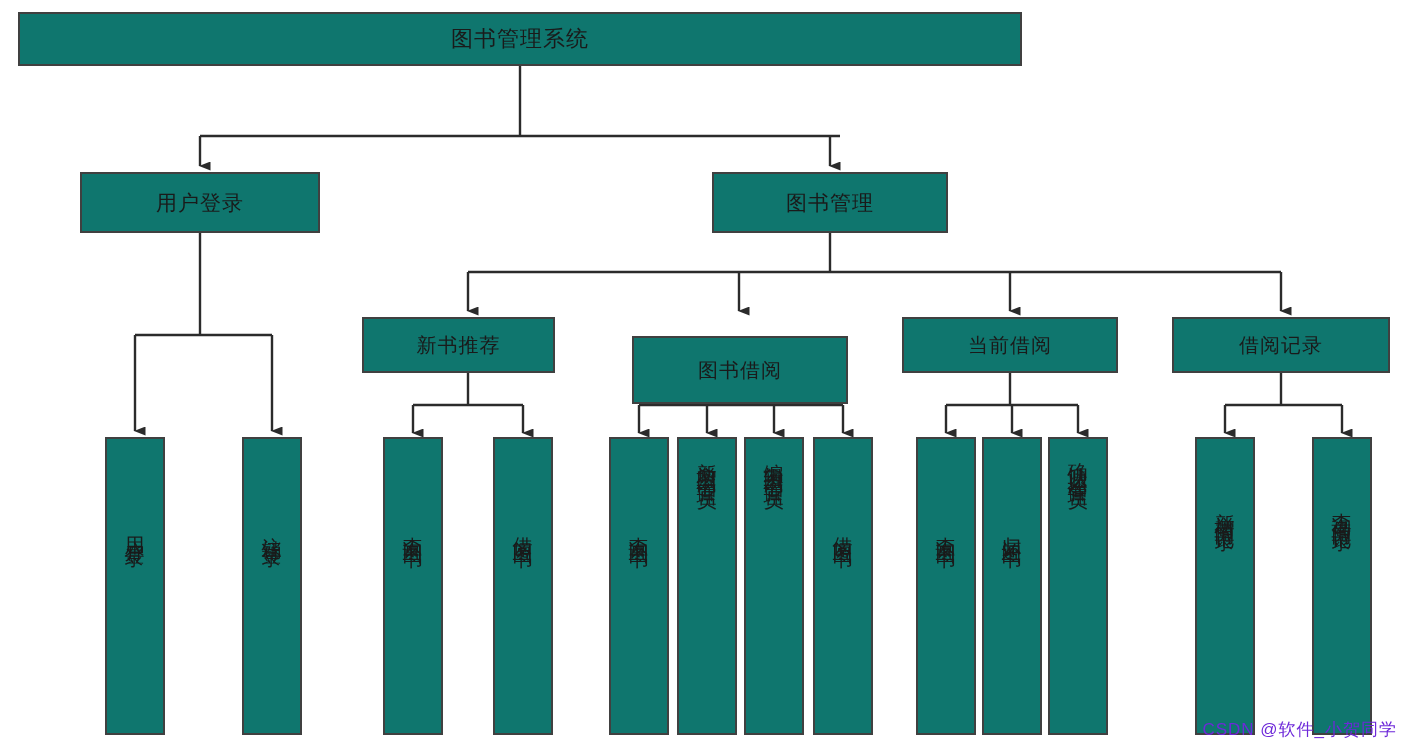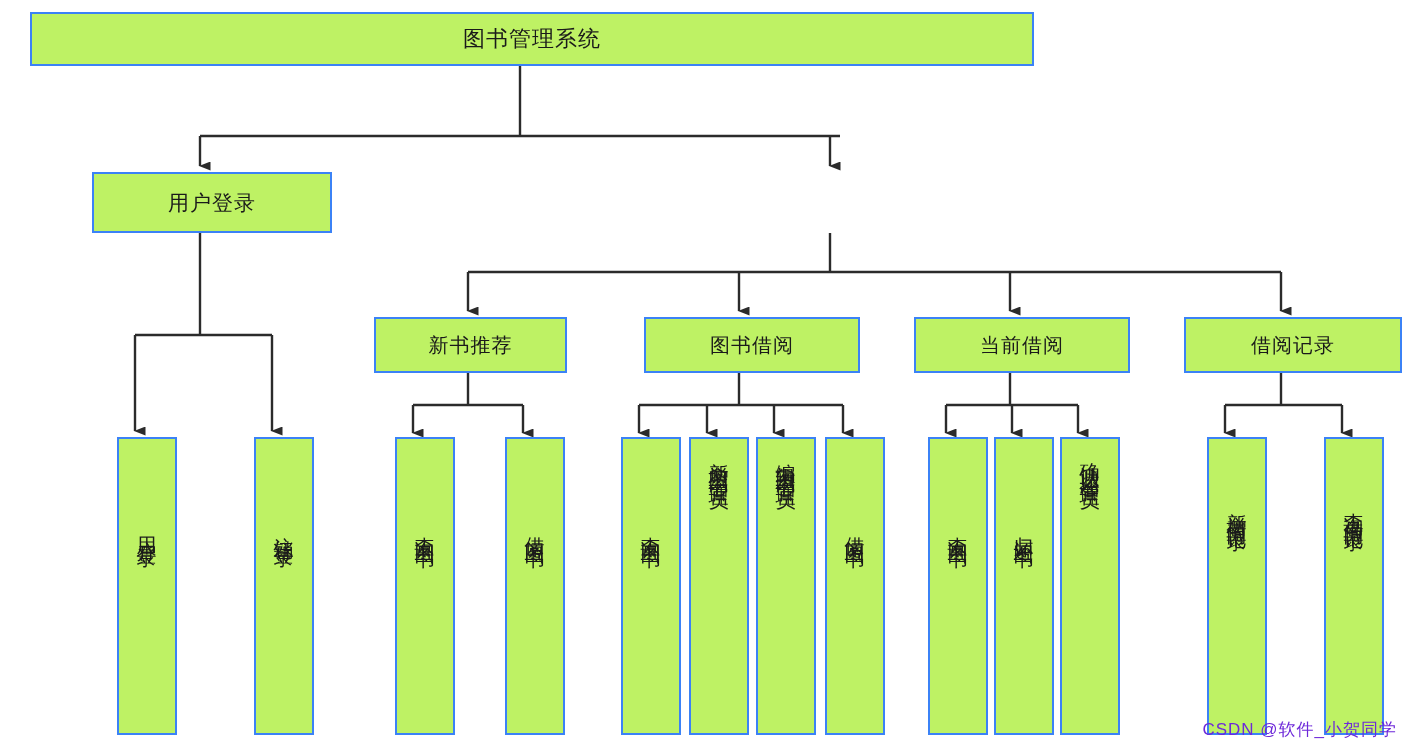--- a/index.html
+++ b/index.html
@@ -8,27 +8,26 @@
     background:#ffffff;
     font-family:"Liberation Sans","DejaVu Sans",sans-serif;
     overflow:hidden;
   }
   #stage{position:relative;width:1405px;height:747px;}
   svg.edges{position:absolute;left:0;top:0;width:1405px;height:747px;pointer-events:none;}
 
   .node{
     position:absolute;
     box-sizing:border-box;
-    background:#bef264;
-    border:2px solid #3b82f6;
+    background:#0f766e;
+    border:2px solid #404040;
     display:flex;
     align-items:center;
     justify-content:center;
     color:#1a1a1a;
-    margin-left:12px;
   }
   .node .lbl{
     font-size:21px;
     letter-spacing:1px;
     line-height:1.1;
     white-space:nowrap;
   }
   .node.root .lbl{font-size:22px;}
   .node.lvl2 .lbl{font-size:21px;}
   .node.lvl3 .lbl{font-size:20px;}
@@ -120,25 +119,28 @@
     </g>
   </svg>
 
   <div class="node root" style="left:18px;top:12px;width:1004px;height:54px;">
     <span class="lbl">图书管理系统</span>
   </div>
 
   <div class="node lvl2" style="left:80px;top:172px;width:240px;height:61px;">
     <span class="lbl">用户登录</span>
   </div>
+  <div class="node lvl2" style="left:712px;top:172px;width:236px;height:61px;">
+    <span class="lbl">图书管理</span>
+  </div>
 
   <div class="node lvl3" style="left:362px;top:317px;width:193px;height:56px;">
     <span class="lbl">新书推荐</span>
   </div>
-  <div class="node lvl3" style="left:632px;top:317px;width:216px;height:56px;">
+  <div class="node lvl3" style="left:632px;top:336px;width:216px;height:68px;">
     <span class="lbl">图书借阅</span>
   </div>
   <div class="node lvl3" style="left:1172px;top:317px;width:218px;height:56px;">
     <span class="lbl">借阅记录</span>
   </div>
   <div class="node lvl3" style="left:902px;top:317px;width:216px;height:56px;">
     <span class="lbl">当前借阅</span>
   </div>
 
   <div class="node leaf center" style="left:105px;top:437px;width:60px;height:298px;">

